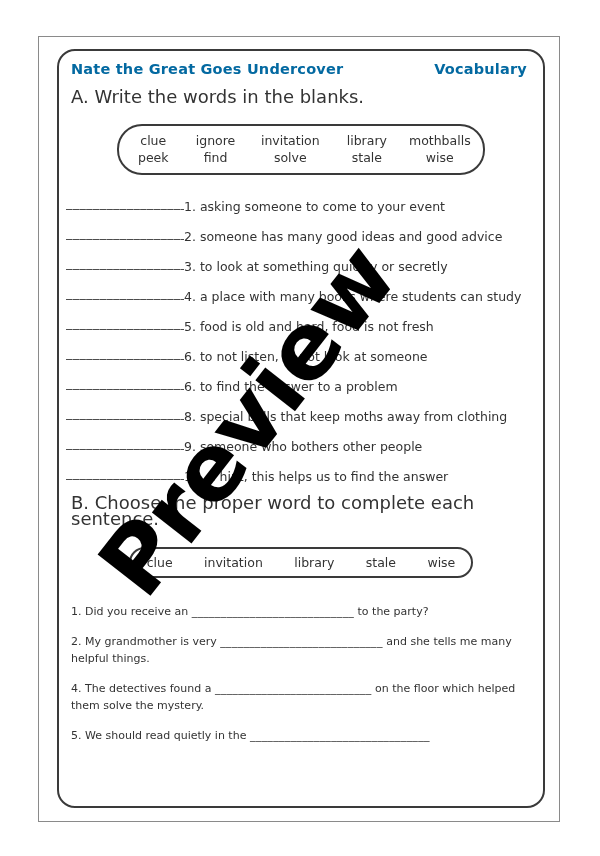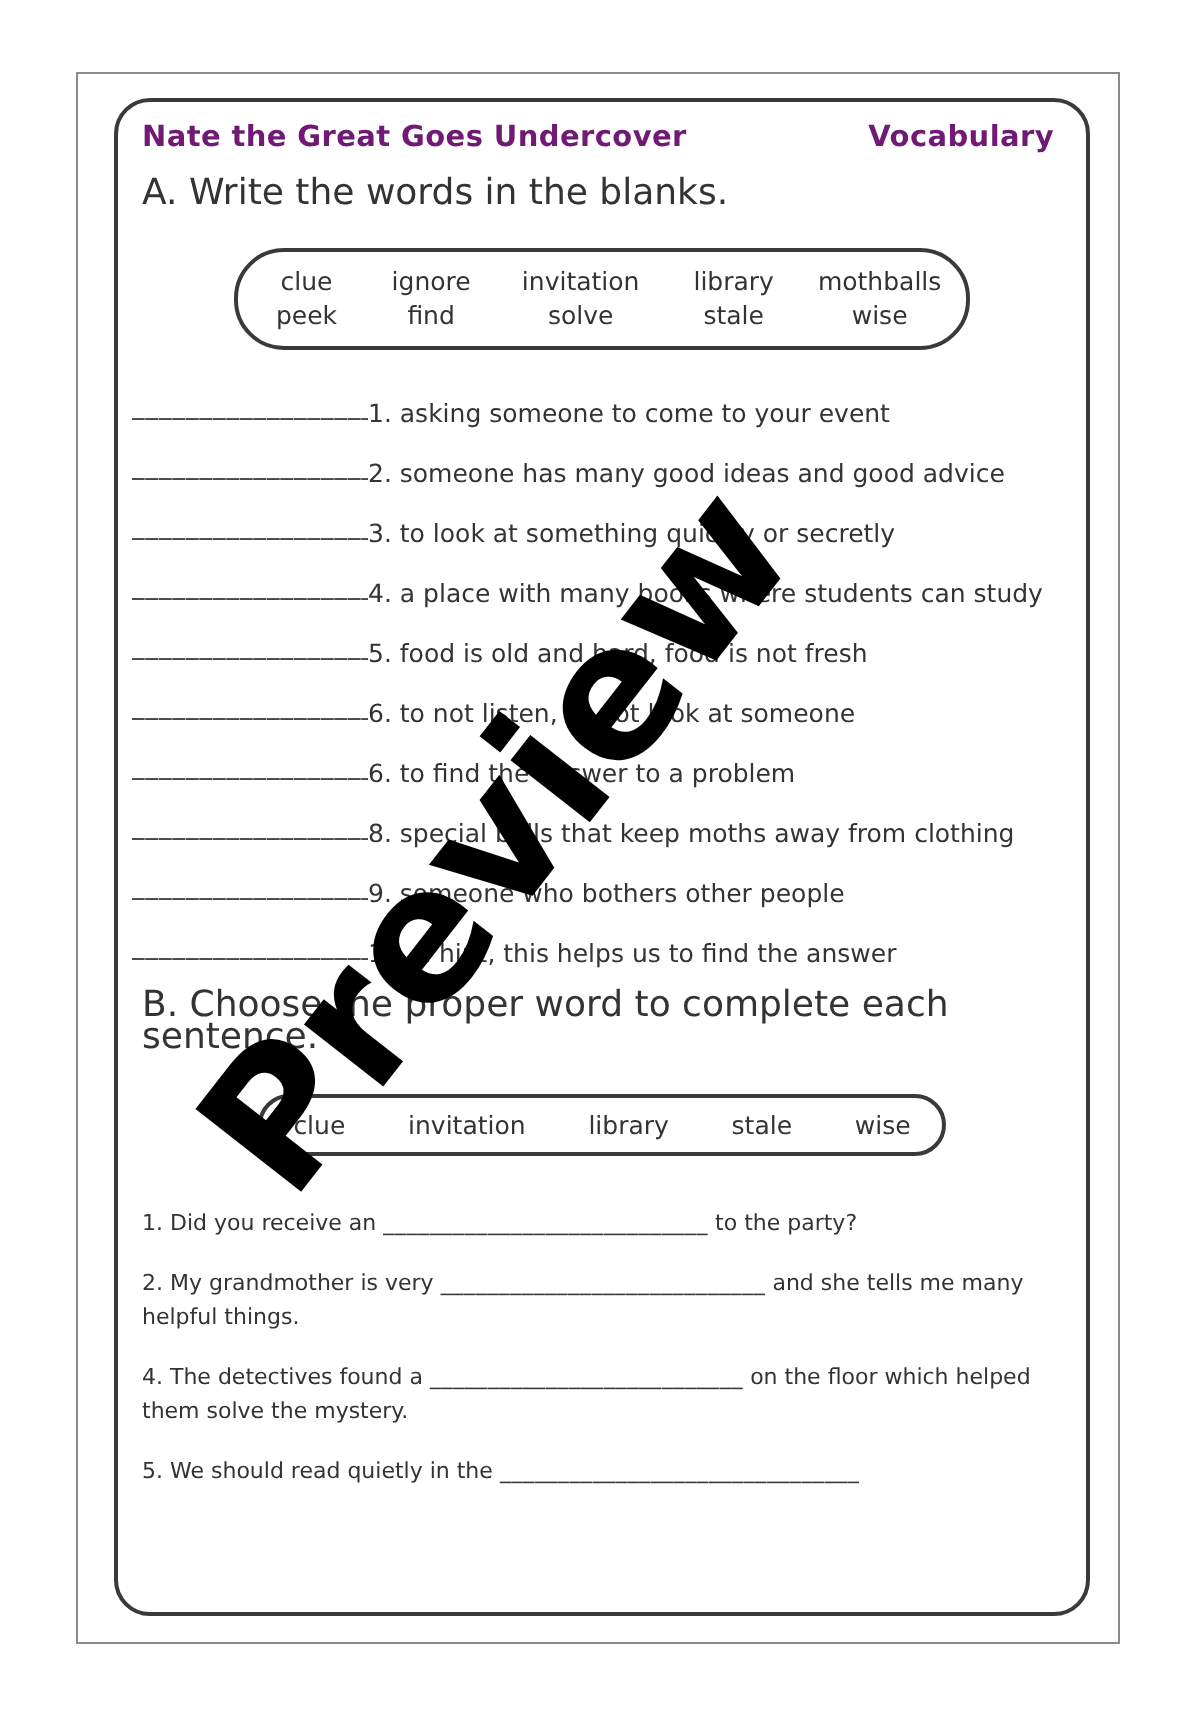--- a/index.html
+++ b/index.html
@@ -36,21 +36,21 @@
     box-sizing: border-box;
     background: #ffffff;
   }
   .header {
     display: flex;
     justify-content: space-between;
     align-items: baseline;
     padding: 10px 16px 0 12px;
     font-weight: bold;
     font-size: 14.5px;
-    color: #701a75;
+    color: #0369a1;
     letter-spacing: 0.2px;
   }
   .instr {
     margin: 12px 12px 0 12px;
     font-size: 18px;
     line-height: 16px;
   }
   .bank-a {
     width: 368px;
     margin: 19px auto 0 auto;

